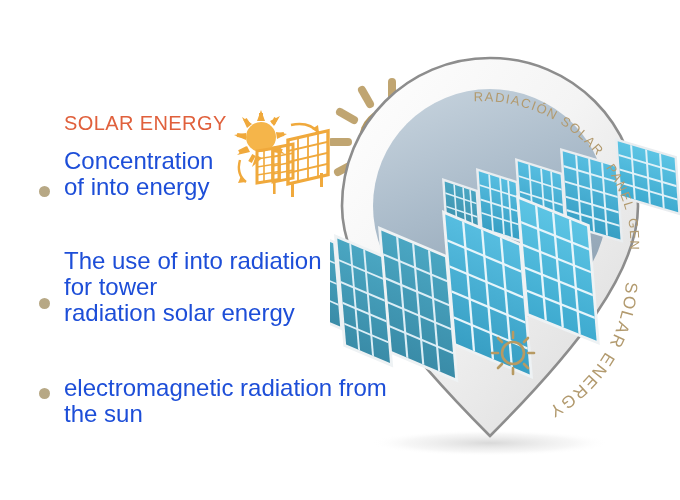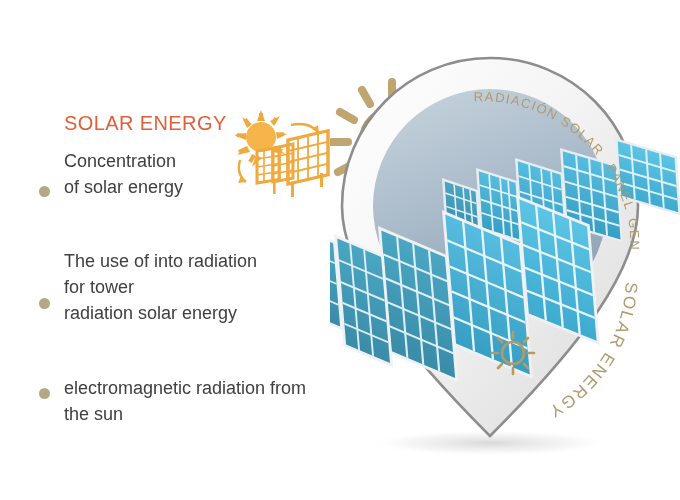--- a/index.html
+++ b/index.html
@@ -23,22 +23,22 @@
     white-space:nowrap;
   }
 
   .bullet-block{position:absolute;}
   .bullet-dot{
     position:absolute;left:0;width:11px;height:11px;border-radius:50%;
     background:#b7a885;
   }
   .bullet-text{
     position:absolute;left:25px;top:0;
-    color:#404040;
-    font-size:18px;
+    color:#1d4ed8;
+    font-size:24px;
     line-height:26px;
     white-space:nowrap;
   }
   .bullet-text .ln{display:block;}
 
   
   #blk1{left:39px;top:148px;}
   #blk1 .bullet-dot{top:38px;}
   
   #blk2{left:39px;top:248px;}
@@ -60,21 +60,21 @@
 <div id="stage">
 
   <div class="left-col">
 
     <div class="title">SOLAR ENERGY</div>
 
     <div class="bullet-block" id="blk1">
       <div class="bullet-dot"></div>
       <div class="bullet-text">
         <span class="ln">Concentration</span>
-        <span class="ln">of solar energy</span>
+        <span class="ln">of into energy</span>
       </div>
     </div>
 
     <div class="bullet-block" id="blk2">
       <div class="bullet-dot"></div>
       <div class="bullet-text">
         <span class="ln">The use of into radiation</span>
         <span class="ln">for tower</span>
         <span class="ln">radiation  solar energy</span>
       </div>

